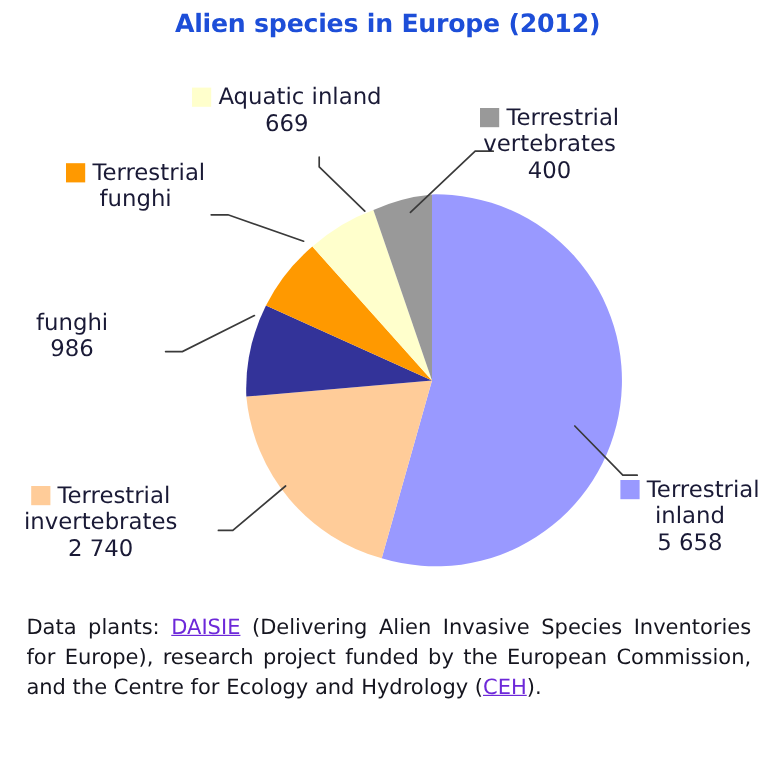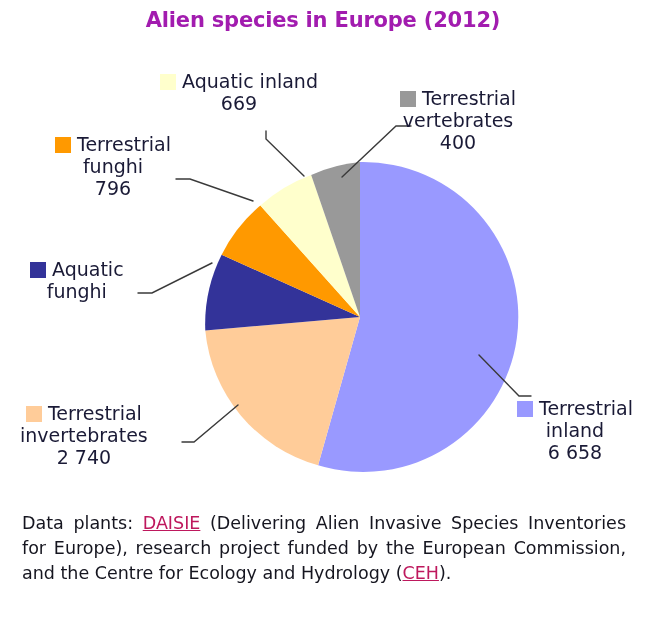--- a/index.html
+++ b/index.html
@@ -17,21 +17,21 @@
   }
 
   #chart-title {
     position: absolute;
     left: 0;
     top: 8px;
     width: 646px;
     text-align: center;
     font-size: 21px;
     font-weight: bold;
-    color: #a21caf;
+    color: #1d4ed8;
     letter-spacing: -0.2px;
   }
 
   #pie-figure {
     position: absolute;
     left: 0;
     top: 0;
     width: 646px;
     height: 500px;
   }
@@ -75,21 +75,21 @@
     top: 511px;
     width: 604px;
     font-size: 17.5px;
     line-height: 1.42;
     text-align: justify;
     text-justify: inter-word;
     color: #15151f;
   }
   #source-note a,
   #source-note .link {
-    color: #be185d;
+    color: #6d28d9;
     text-decoration: underline;
     margin-top: 13px;
   }
 </style>
 </head>
 <body>
 
 <div id="chart-title">Alien species in Europe (2012)</div>
 
 <div id="pie-figure">
@@ -122,35 +122,34 @@
 
   <div class="callout ta-center" id="callout-terrestrial-vertebrates">
     <span class="lbl-line"><span class="swatch" style="background:#999999"></span><span>Terrestrial</span></span>
     <span class="lbl-line">vertebrates</span>
     <span class="val">400</span>
   </div>
 
   <div class="callout ta-center" id="callout-terrestrial-funghi">
     <span class="lbl-line"><span class="swatch" style="background:#ff9900"></span><span>Terrestrial</span></span>
     <span class="lbl-line">funghi</span>
-    <span class="val">796</span>
   </div>
 
   <div class="callout ta-center" id="callout-aquatic-marine">
-    <span class="lbl-line"><span class="swatch" style="background:#333399"></span><span>Aquatic</span></span>
     <span class="lbl-line">funghi</span>
+    <span class="val">986</span>
   </div>
 
   <div class="callout ta-center" id="callout-terrestrial-invertebrates">
     <span class="lbl-line"><span class="swatch" style="background:#ffcc99"></span><span>Terrestrial</span></span>
     <span class="lbl-line">invertebrates</span>
     <span class="val">2 740</span>
   </div>
 
   <div class="callout ta-center" id="callout-terrestrial-plants">
     <span class="lbl-line"><span class="swatch" style="background:#9999ff"></span><span>Terrestrial</span></span>
     <span class="lbl-line">inland</span>
-    <span class="val">6 658</span>
+    <span class="val">5 658</span>
   </div>
 
 </div>
 
 <div id="source-note"><span>Data plants: </span><a href="#" class="link">DAISIE</a><span> (Delivering Alien Invasive Species Inventories for Europe), research project funded by the European Commission, and the Centre for Ecology and Hydrology (</span><a href="#" class="link">CEH</a><span>).</span></div>
 
 </body></html>

